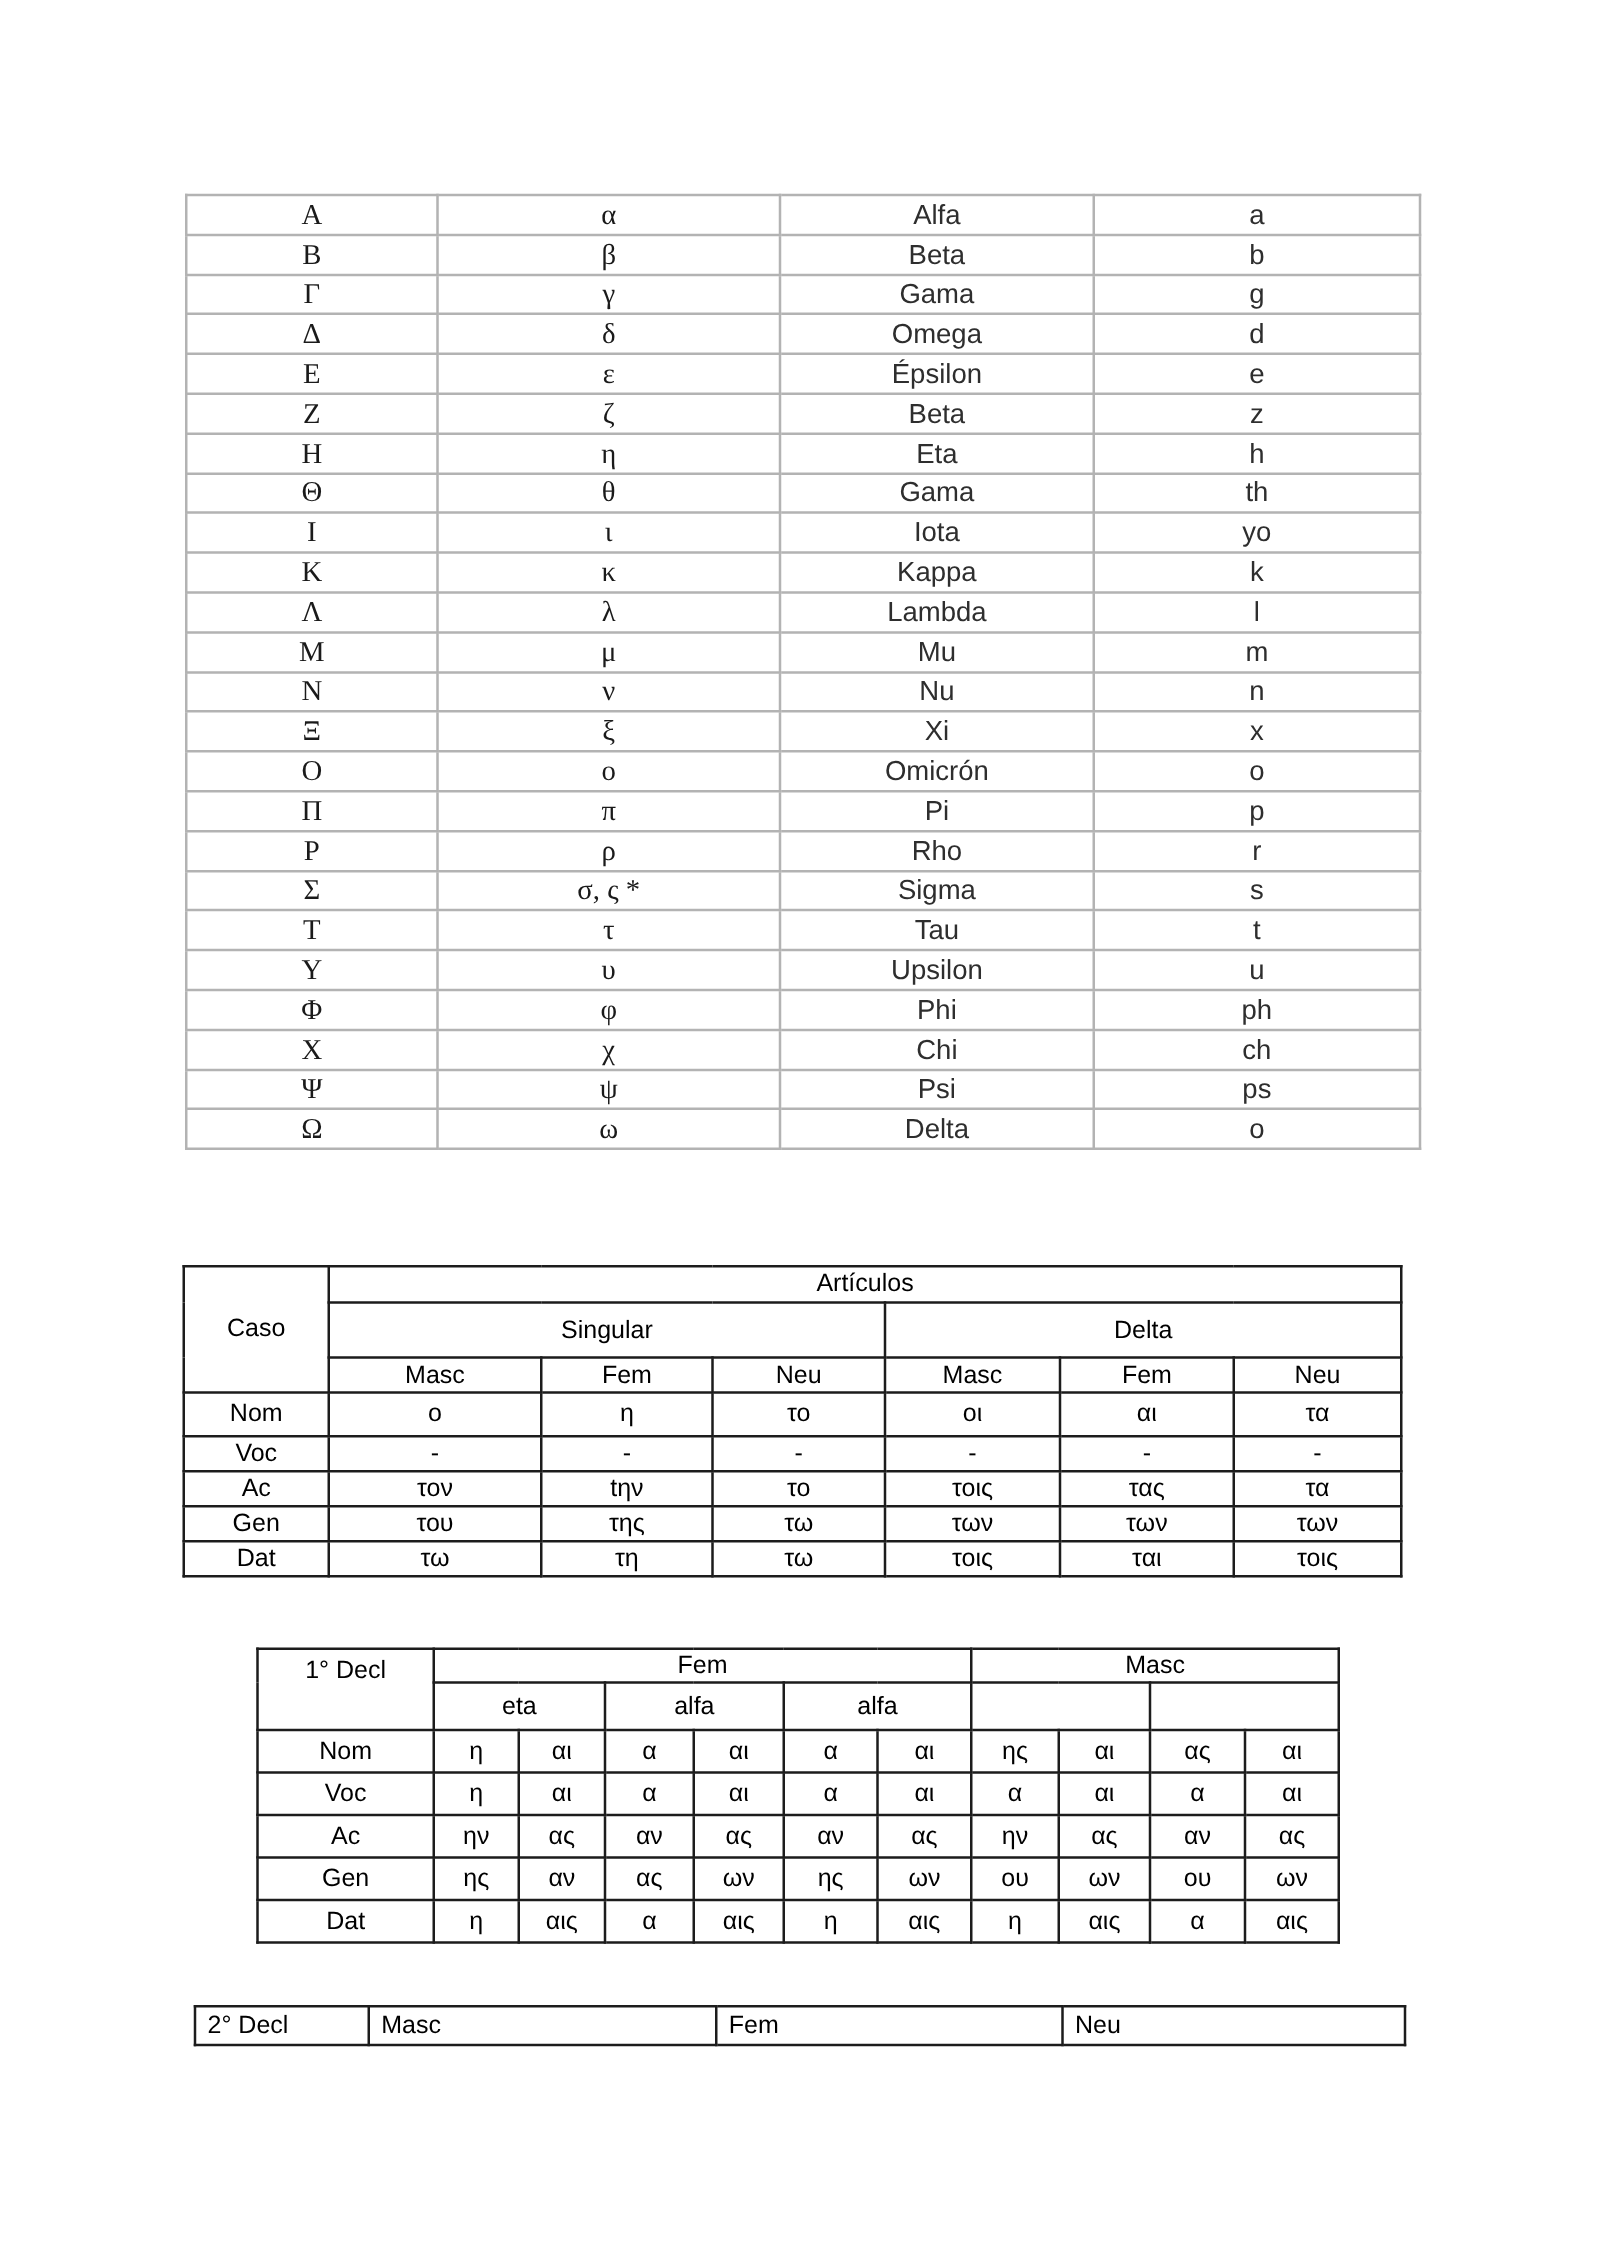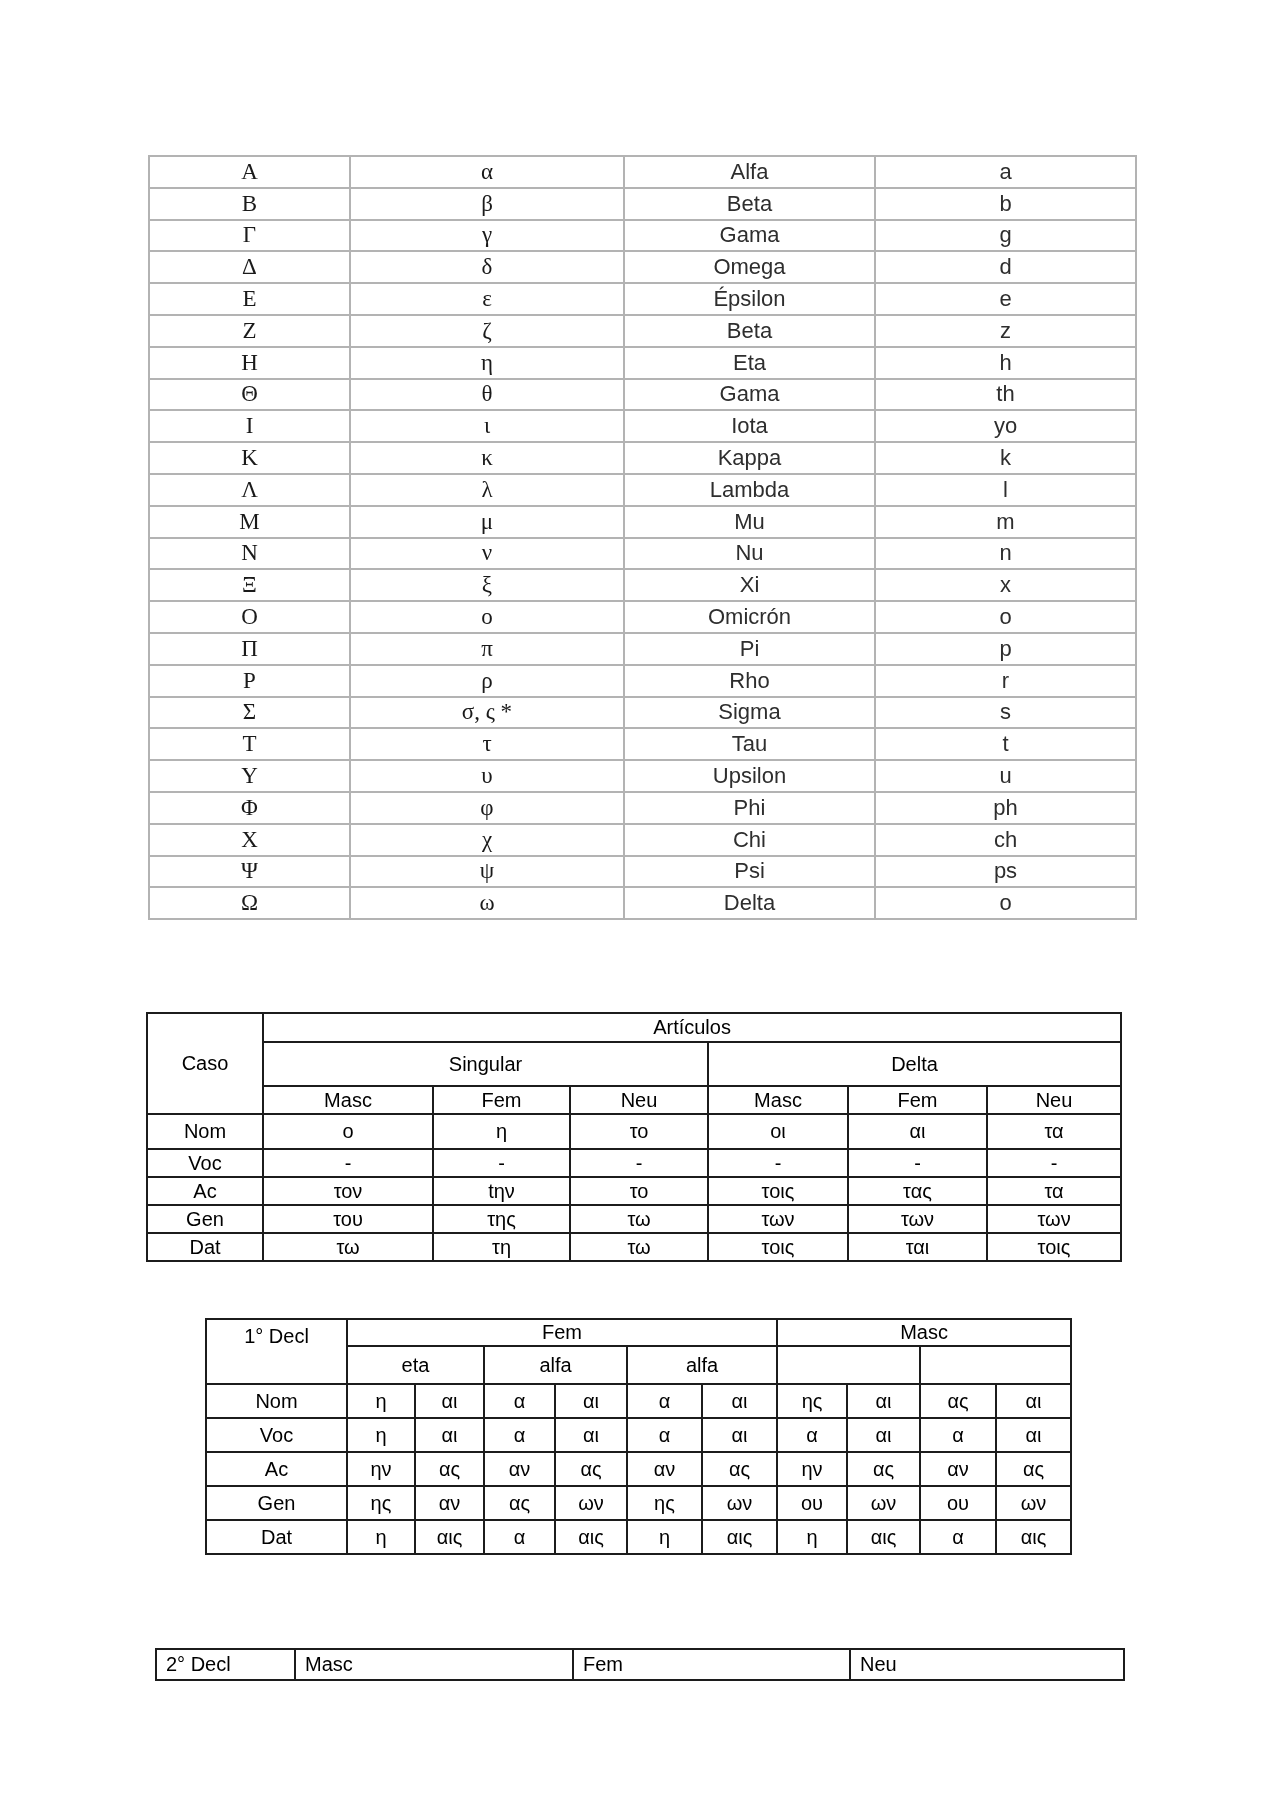--- a/index.html
+++ b/index.html
@@ -34,21 +34,21 @@
   .t2 tr.h3 { height:28px; }
   .t2 tr.d  { height:28px; }
   .t2 tr.tall { height:35px; }
 
   .t3 { left:205px; top:1318px; width:865px; }
   .t3 tr.h1 { height:24px; }
   .t3 tr.h2 { height:38px; }
   .t3 tr.d  { height:34px; }
   .t3 .decl-label { vertical-align:top; padding-top:5px; }
 
-  .t4 { left:155px; top:1648px; width:968px; }
+  .t4 { left:155px; top:1604px; width:968px; }
   .t4 td { text-align:left; padding-left:9px; height:27px; }
 </style>
 </head>
 <body>
 
 <table class="t1">
   <colgroup>
       <col style="width:201px">
       <col style="width:274px">
       <col style="width:251px">

